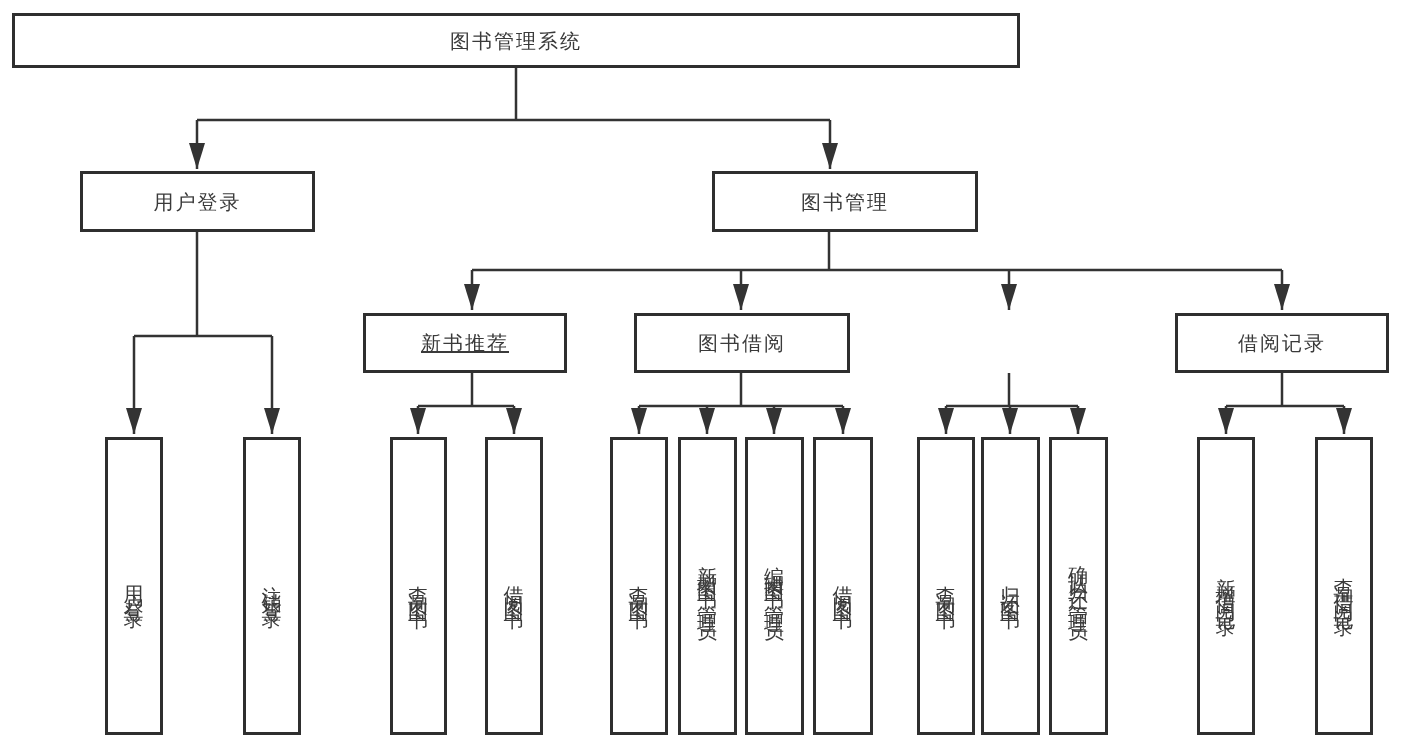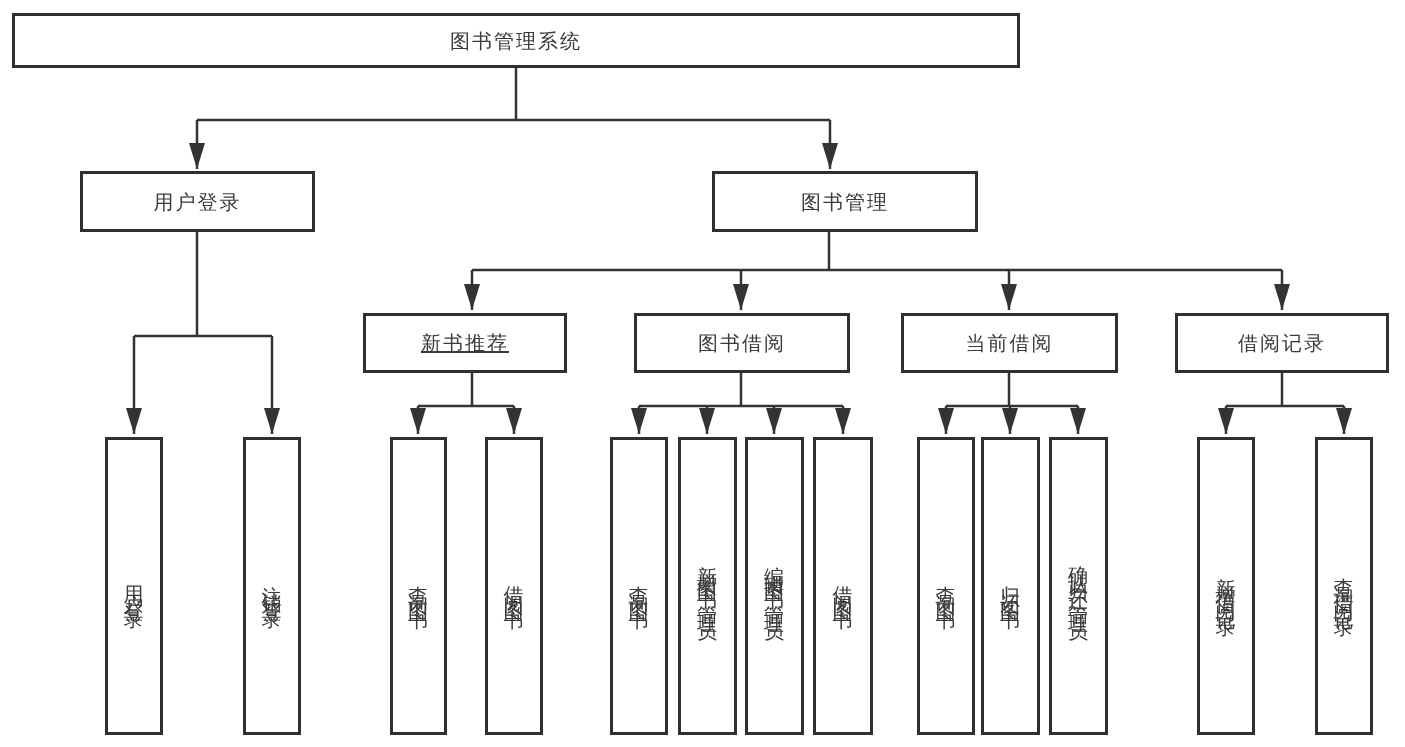--- a/index.html
+++ b/index.html
@@ -147,21 +147,20 @@
     </g>
   </svg>
 
   <div class="box h root">图书管理系统</div>
 
   <div class="box h n-login">用户登录</div>
   <div class="box h n-mgmt">图书管理</div>
 
   <div class="box h n-nbr">新书推荐</div>
   <div class="box h n-bb">图书借阅</div>
-  <div class="box h n-cb">当前借阅</div>
   <div class="box h n-br">借阅记录</div>
 
   <div class="box v vbox v1">用户登录</div>
   <div class="box v vbox v2">注销登录</div>
 
   <div class="box v vbox v3">查询图书</div>
   <div class="box v vbox v4">借阅图书</div>
 
   <div class="box v vbox v5">查询图书</div>
   <div class="box v vbox v6">新增图书（管理员）</div>

